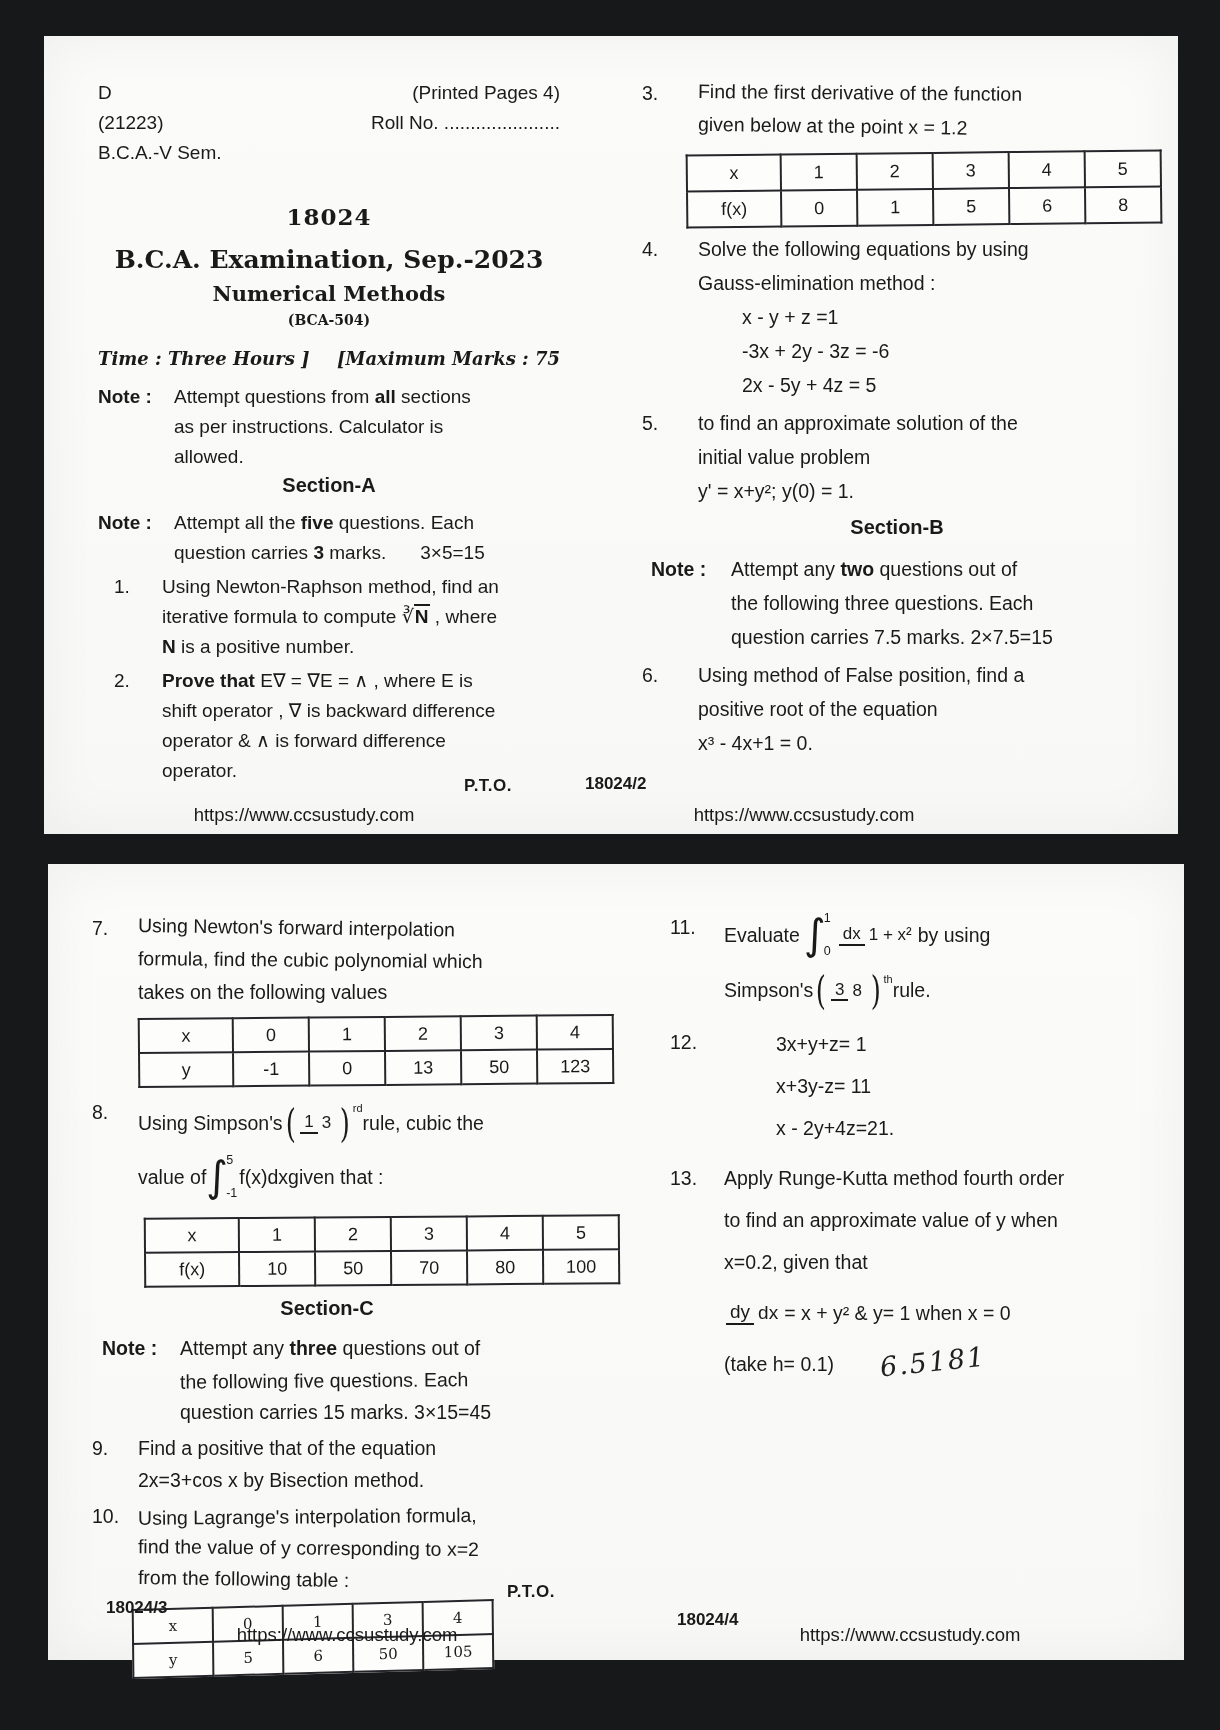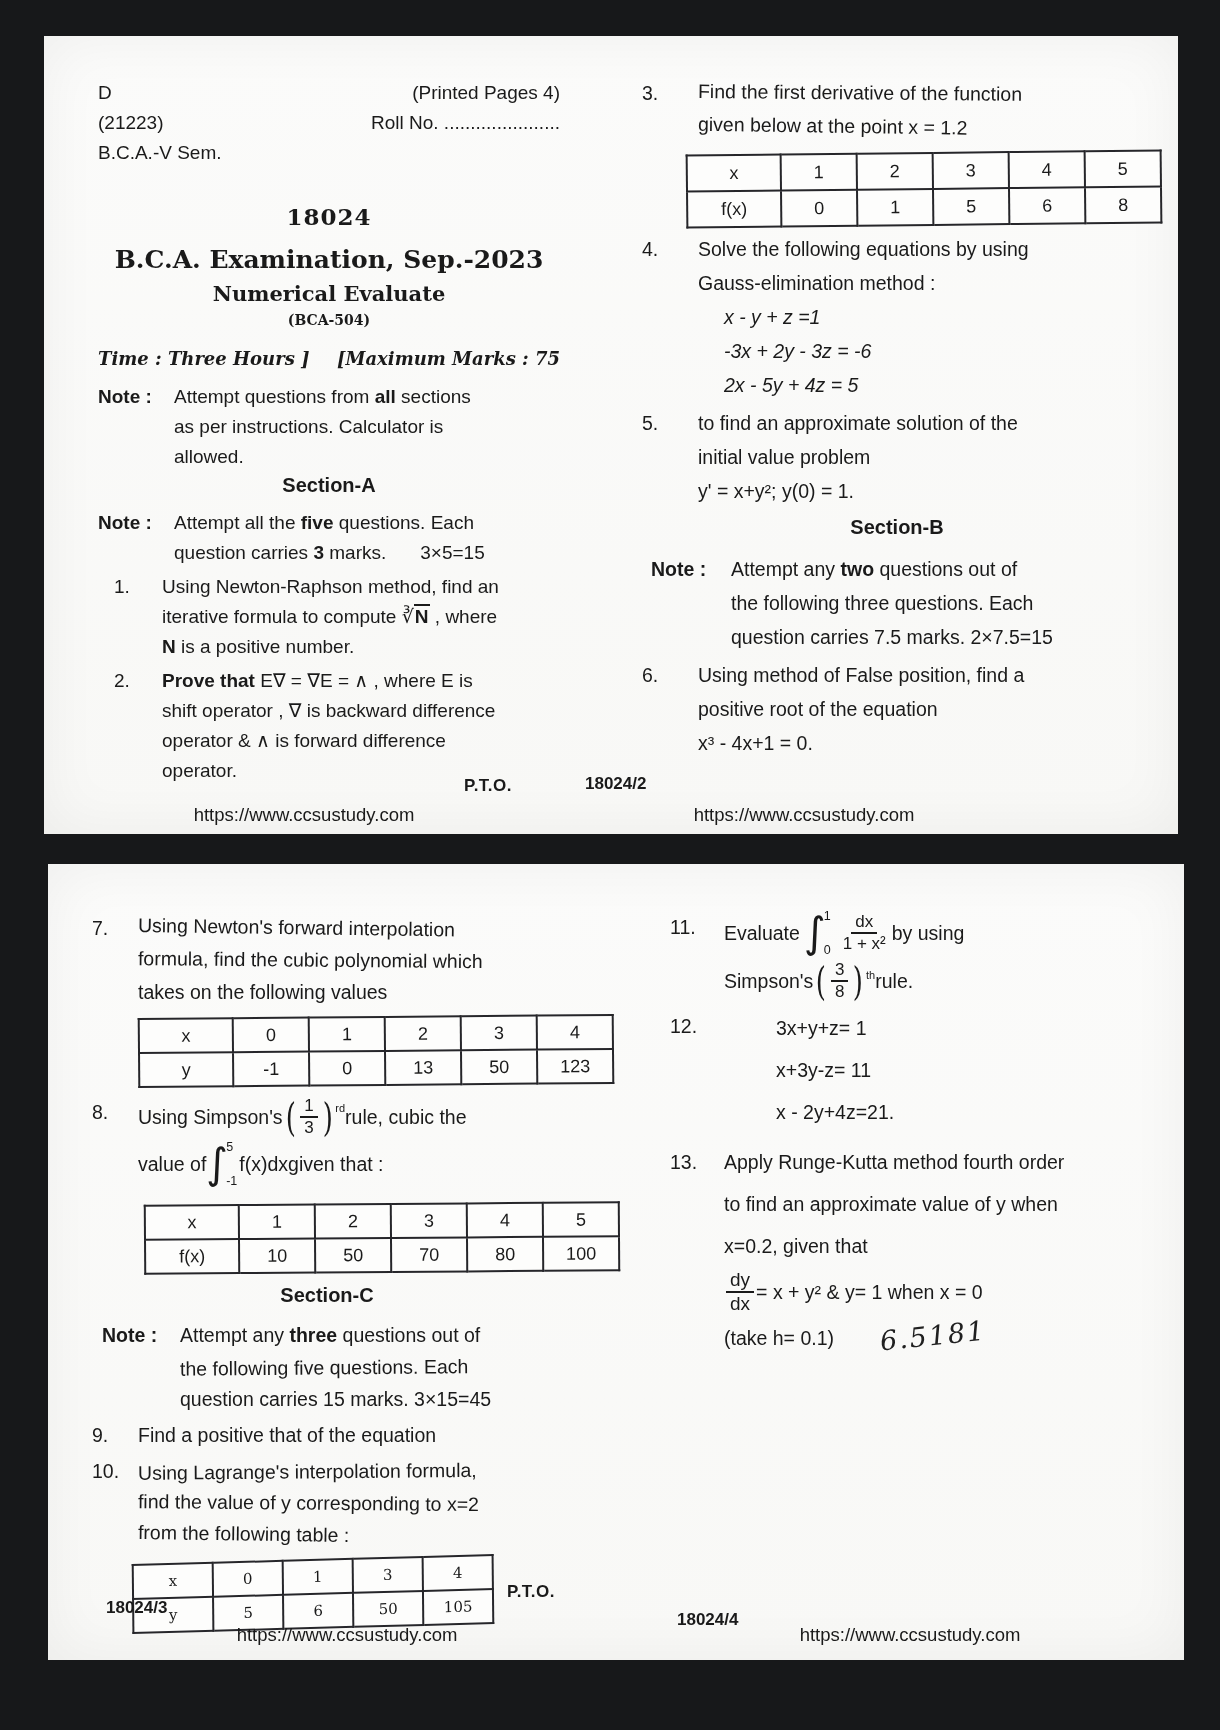--- a/index.html
+++ b/index.html
@@ -46,43 +46,43 @@
   #col-p2 .sechead{margin-top:2px;}
   #col-p3 .sechead{margin-top:6px;}
   .gap{display:inline-block;width:34px;}
 
   .q{position:relative;padding-left:64px;text-align:justify;margin-top:4px;}
   .q .qnum{position:absolute;left:16px;top:0;}
   #col-p2 .q{padding-left:56px;}#col-p2 .q .qnum{left:0;}
   #col-p3 .q{padding-left:46px;}#col-p3 .q .qnum{left:0;}
   #col-p4 .q{padding-left:54px;}#col-p4 .q .qnum{left:0;}
   .eq{margin-left:50px;}
-  #col-p2 .eq{margin-left:26px;font-style:italic;}
+  #col-p2 .eq{margin-left:44px;}
   #col-p4 .eq{margin-left:52px;line-height:42px;}
   .eq0{margin-left:0;}
   .l13{line-height:42px;}
 
   .xtable{border-collapse:collapse;margin:8px 0 2px 40px;background:#fdfdfc;}
   .xtable td{border:2px solid #26262a;text-align:center;padding:0 6px;
     font-size:18px;height:27px;min-width:62px;}
   .xtable td:first-child{min-width:80px;}
   #tbl-q3{transform:rotate(-0.6deg);margin-left:44px;}
   #tbl-q7{transform:rotate(-0.5deg);margin-left:46px;}
   #tbl-q8{transform:rotate(-0.4deg);margin-left:52px;margin-top:14px;}
   #tbl-q10{transform:rotate(-1.6deg) skewX(-1deg);margin-left:40px;}
   #tbl-q10 td{font-size:15px;min-width:56px;height:25px;font-family:"DejaVu Serif",serif;}
   #tbl-q10 td:first-child{min-width:66px;}
 
   
   .intgrp{display:inline-flex;align-items:center;vertical-align:-12px;}
   .intsign{font-size:42px;line-height:0.85;font-family:"DejaVu Sans",sans-serif;}
   .intb{display:inline-flex;flex-direction:column;justify-content:space-between;
     height:46px;font-size:12.5px;line-height:1;margin-left:-2px;padding:2px 2px 2px 0;}
-  .frac{display:inline-flex;flex-direction:column;align-items:center;
-    vertical-align:middle;line-height:1.15;font-size:17px;margin:0 2px;}
+  .frac{display:inline-flex;flex-direction:row;align-items:center;
+    vertical-align:middle;line-height:1.15;font-size:17px;margin:16px 2px;}
   .frac .fnum{padding:0 4px;border-bottom:2px solid #1a1a1a;}
   .frac .fden{padding:0 4px;}
   .pfrac{display:inline-flex;align-items:center;vertical-align:middle;}
   .bigparen{font-size:40px;font-weight:400;line-height:0.75;
     font-family:"DejaVu Serif",serif;transform:scaleX(0.65);}
   .frsup{font-size:11px;align-self:flex-start;margin-top:-4px;}
   .rad{border-top:2px solid #1a1a1a;padding:0 1px;font-weight:bold;}
   .mline{display:flex;align-items:center;margin-top:2px;}
 
   .handwrite{display:inline-block;margin-left:46px;font-family:"DejaVu Serif",serif;
@@ -121,21 +121,21 @@
     <div class="hrow">
       <span>(21223)</span>
       <span>Roll No. ......................</span>
     </div>
     <div class="hrow">
       <span>B.C.A.-V Sem.</span>
     </div>
 
     <div class="h-paper">18024</div>
     <div class="h-title">B.C.A. Examination, Sep.-2023</div>
-    <div class="h-subject">Numerical Evaluate</div>
+    <div class="h-subject">Numerical Methods</div>
     <div class="h-code">(BCA-504)</div>
 
     <div class="timemarks">
       <span>Time : Three Hours ]</span>
       <span>[Maximum Marks : 75</span>
     </div>
 
     <div class="note">
       <span class="nlabel">Note :</span>
       <div><span>Attempt questions from </span><span class="b">all</span><span> sections</span></div>
@@ -317,20 +317,21 @@
     <div class="note">
       <span class="nlabel">Note :</span>
       <div><span>Attempt any </span><span class="b">three</span><span> questions out of</span></div>
       <div class="w2">the following five questions. Each</div>
       <div>question carries 15 marks. 3×15=45</div>
     </div>
 
     <div class="q">
       <span class="qnum">9.</span>
       <div>Find a positive that of the equation</div>
+      <div>2x=3+cos x by Bisection method.</div>
     </div>
 
     <div class="q">
       <span class="qnum">10.</span>
       <div class="w2">Using Lagrange's interpolation formula,</div>
       <div class="w1">find the value of y corresponding to x=2</div>
       <div class="w3">from the following table :</div>
     </div>
     <table class="xtable" id="tbl-q10">
       <tbody>

